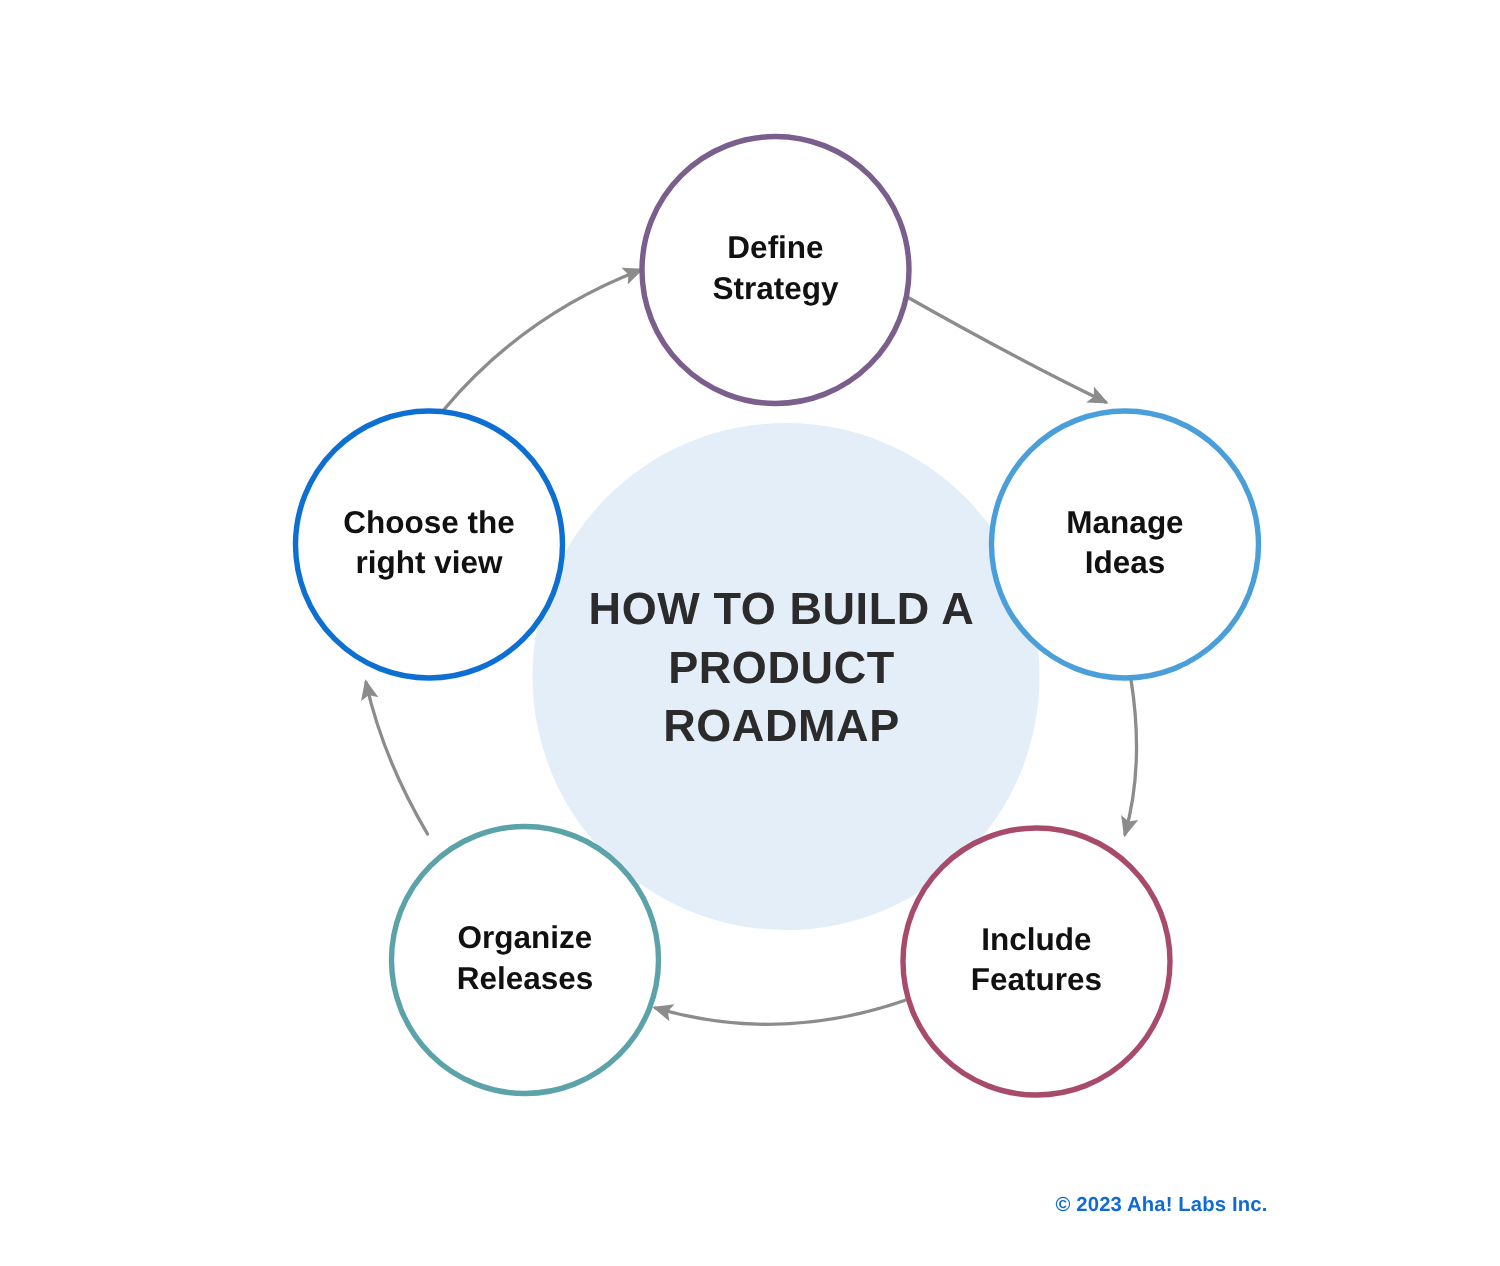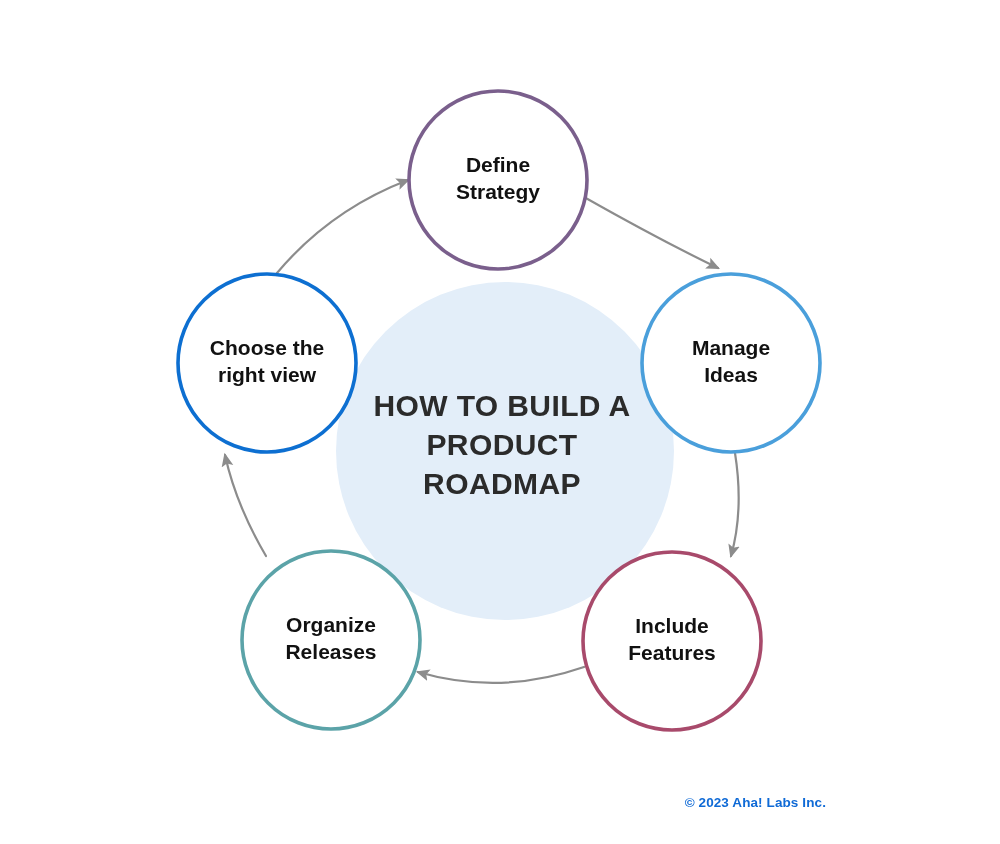--- a/index.html
+++ b/index.html
@@ -13,20 +13,21 @@
     font-family: "Liberation Sans", sans-serif;
     position: relative;
     overflow: hidden;
   }
   #diagram-root {
     position: absolute;
     left: 0;
     top: 0;
     width: 840px;
     height: 844px;
+    padding-left: 19px;
   }
   svg.diagram-svg {
     display: block;
     width: 1000px;
     height: 844px;
   }
   .node-label {
     font-family: "Liberation Sans", sans-serif;
     font-weight: bold;
     font-size: 21px;

